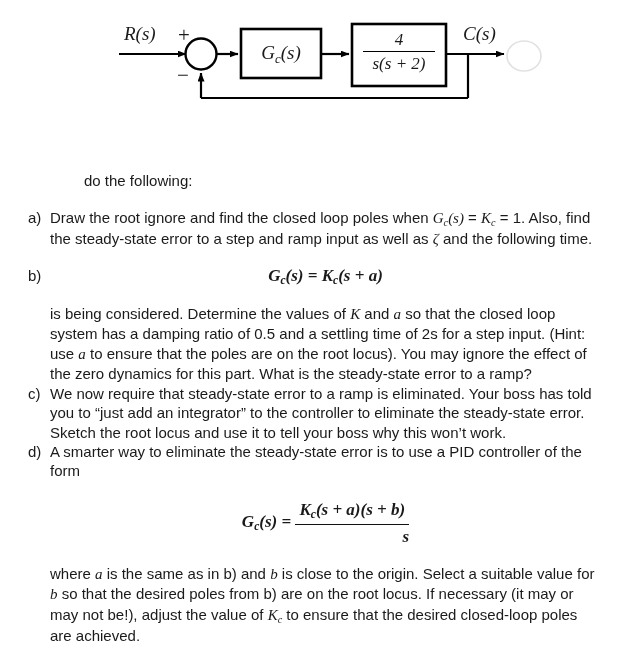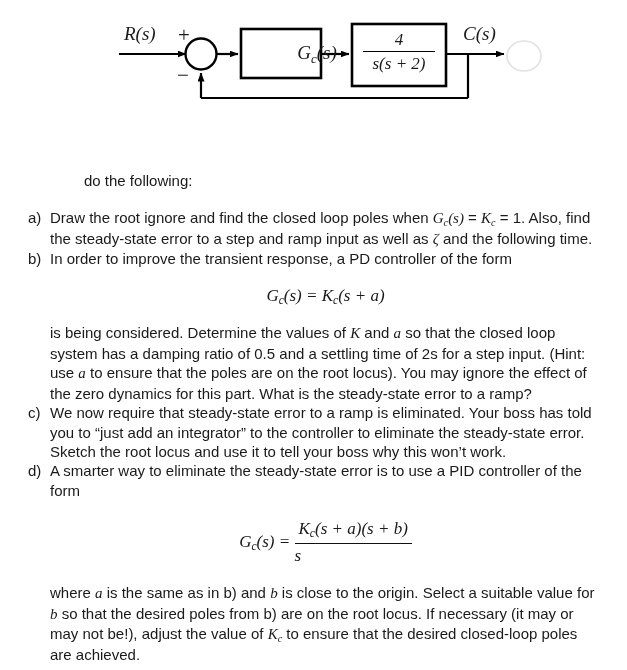--- a/index.html
+++ b/index.html
@@ -43,21 +43,20 @@
     line-height: 1;
     font-weight: 500;
   }
   .boxlabel {
     position: absolute;
     font-family: "Liberation Serif", serif;
     font-style: italic;
     text-align: center;
     line-height: 1;
     white-space: nowrap;
-    margin-left: 36px;
   }
   .frac {
     position: absolute;
     font-family: "Liberation Serif", serif;
     font-style: italic;
     text-align: center;
     line-height: 1.05;
     white-space: nowrap;
   }
   .frac .num { display: block; padding-bottom: 1px; }
@@ -108,27 +107,28 @@
     left: 28px;
     top: 0;
     font-size: 15px;
   }
   .eq {
     text-align: center;
     font-family: "Liberation Serif", serif;
     font-style: italic;
     font-size: 17px;
     line-height: 1.15;
+    font-weight: bold;
   }
   .eq-simple { margin: 17px 0 16px 0; padding-right: 2px; }
   .eq-frac { margin: 20px 0 18px 0; padding-right: 2px; }
   .inline-frac {
     display: inline-block;
     vertical-align: middle;
-    text-align: left;
+    text-align: right;
     line-height: 1.08;
   }
   .inline-frac .num { display: block; padding: 0 4px 1px 4px; }
   .inline-frac .bar {
     display: block;
     border-top: 1.4px solid #111;
     margin: 1px 0 2px 0;
   }
   .inline-frac .den { display: block; padding-top: 1px; }
   i.mi {
@@ -210,21 +210,20 @@
   <div class="items">
 
     <div class="item">
       <span class="marker">a)</span>
       <span class="para"><span>Draw the root ignore and find the closed loop poles when </span><i class="mi">G<span class="sub">c</span>(s)</i>
         = <i class="mi">K<span class="sub">c</span></i><span> = 1. Also, find the steady-state error to a step and ramp input as well as </span><i class="mi">ζ</i><span> and the following time.</span></span>
     </div>
 
     <div class="item">
       <span class="marker">b)</span>
-      <span class="para">In order to improve the transient response, a PD controller of the form</span>
 
       <div class="eq eq-simple">
         <span><span>G</span><span class="sub">c</span><span>(s) = </span></span><span><span>K</span><span class="sub">c</span><span>(s + a)</span></span>
       </div>
 
       <div class="para"><span>is being considered. Determine the values of </span><i class="mi">K</i><span> and </span><i class="mi">a</i><span> so that the closed loop system has a damping ratio of 0.5 and a settling time of 2s for a step input. (Hint: use </span><i class="mi">a</i><span> to ensure that the poles are on the root locus). You may ignore the effect of the zero dynamics for this part. What is the steady-state error to a ramp?</span></div>
     </div>
 
     <div class="item">
       <span class="marker">c)</span>

